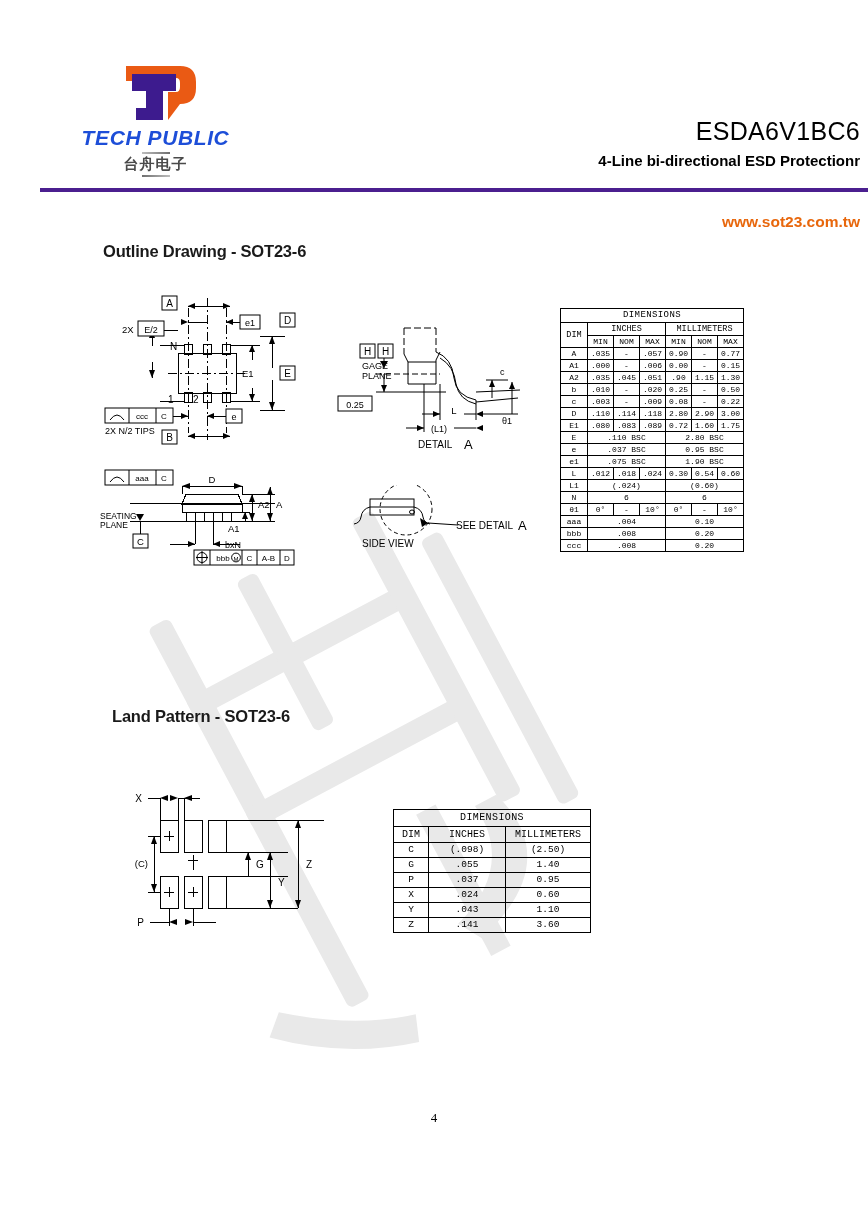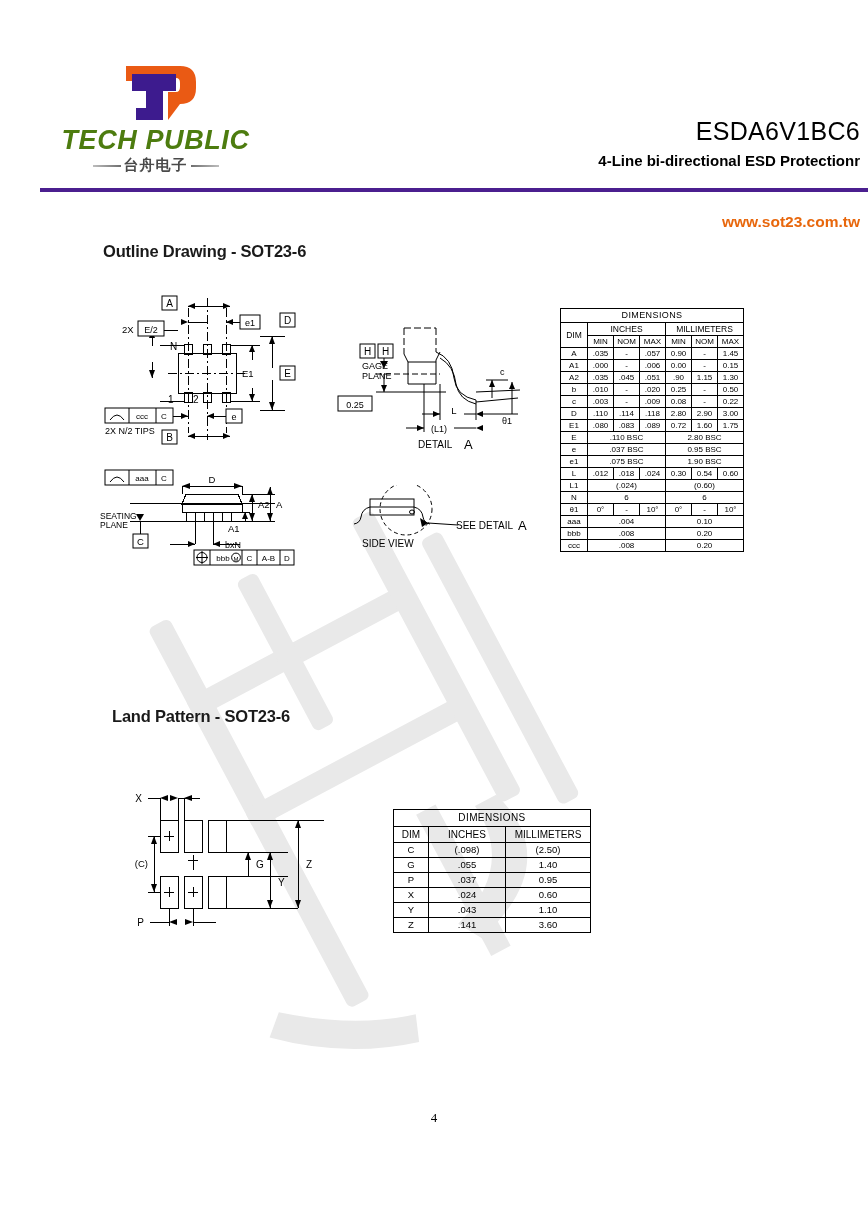--- a/index.html
+++ b/index.html
@@ -48,32 +48,33 @@
   .logo-mark {
     width: 100px;
     height: 62px;
     margin: 0 auto 3px auto;
     display: block;
   }
   .logo-word {
     font-family: "Liberation Sans", sans-serif;
     font-weight: bold;
     font-style: italic;
-    font-size: 27px;
+    font-size: 21px;
     letter-spacing: 0.6px;
-    color: #4d7c0f;
+    color: #1d4ed8;
     line-height: 1;
     white-space: nowrap;
   }
   .logo-cn-row {
     display: flex;
     align-items: center;
     justify-content: center;
     gap: 3px;
     margin-top: 4px;
+    flex-direction: column;
   }
   .logo-cn-rule {
     height: 2px;
     width: 28px;
     background: linear-gradient(to right, #bdbdbd, #6e6e6e);
   }
   .logo-cn-rule.right {
     background: linear-gradient(to left, #bdbdbd, #6e6e6e);
   }
   .logo-cn {
@@ -149,21 +150,21 @@
   }
   .drawing svg { display: block; }
 
   
   .dim-table-wrap {
     position: absolute;
     z-index: 3;
   }
   table.dims {
     border-collapse: collapse;
-    font-family: Liberation Sans, sans-serif;
+    font-family: Liberation Mono, monospace;
     color: #000;
     background: transparent;
   }
   table.dims td, table.dims th {
     border: 1px solid #000;
     text-align: center;
     vertical-align: middle;
     font-weight: normal;
     padding: 0;
     line-height: 1;
@@ -584,21 +585,21 @@
         </tr>
       </thead>
       <tbody id="outline-dims-body">
           <tr>
             <td class="dimcol">A</td>
             <td class="vcol">.035</td>
             <td class="vcol">-</td>
             <td class="vcol">.057</td>
             <td class="vcol">0.90</td>
             <td class="vcol">-</td>
-            <td class="vcol">1.45</td>
+            <td class="vcol">0.77</td>
           </tr>
           <tr>
             <td class="dimcol">A1</td>
             <td class="vcol">.000</td>
             <td class="vcol">-</td>
             <td class="vcol">.006</td>
             <td class="vcol">0.00</td>
             <td class="vcol">-</td>
             <td class="vcol">0.15</td>
           </tr>

